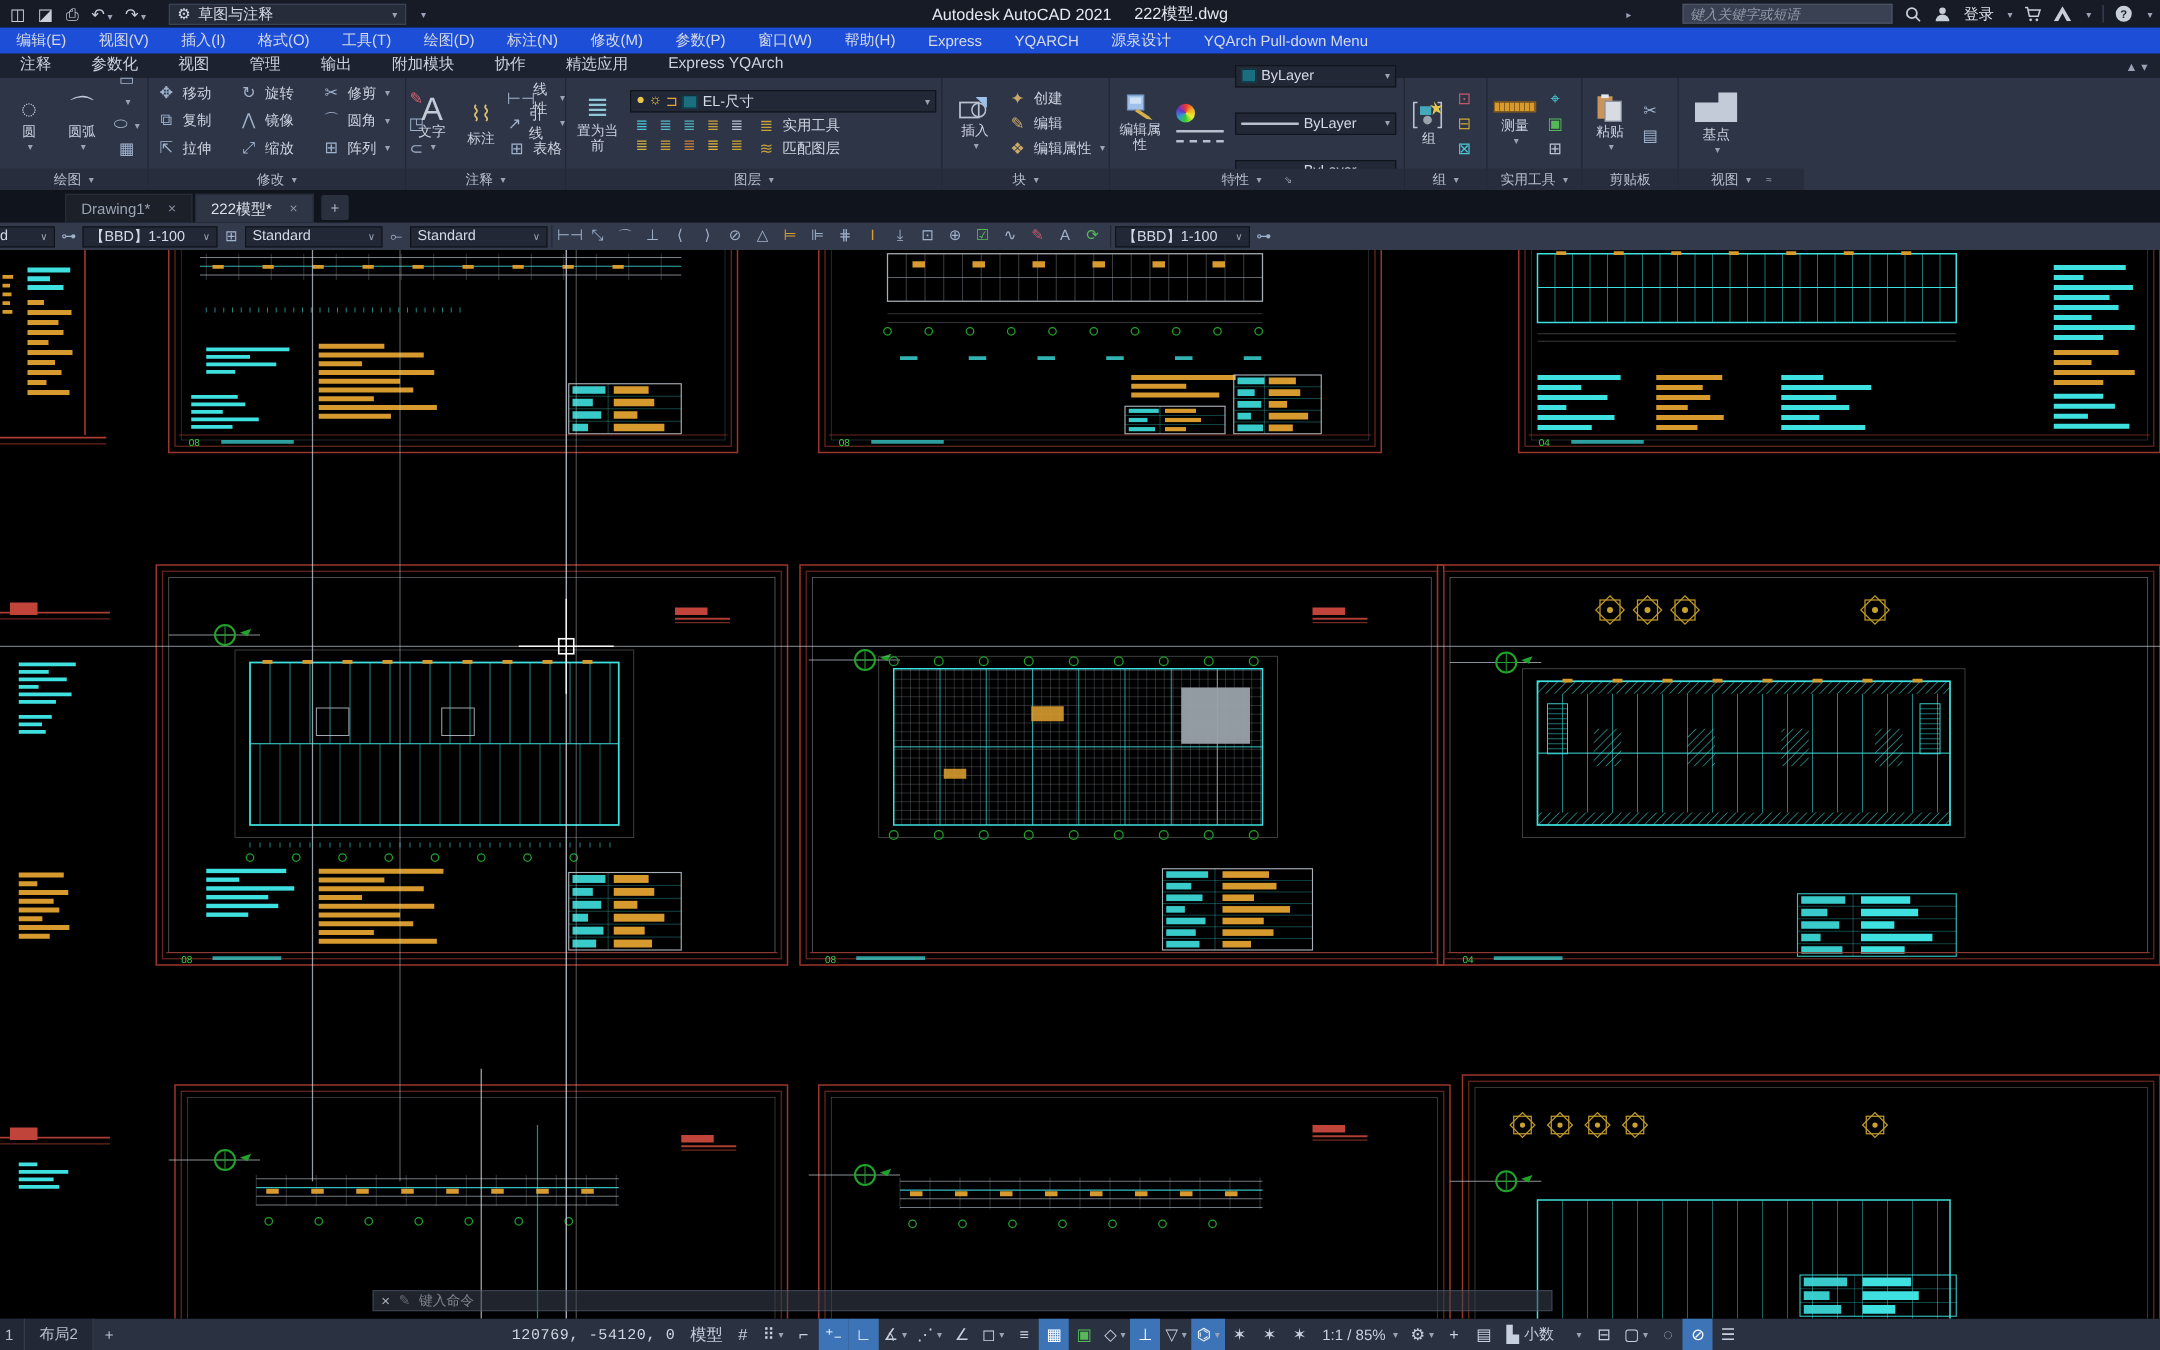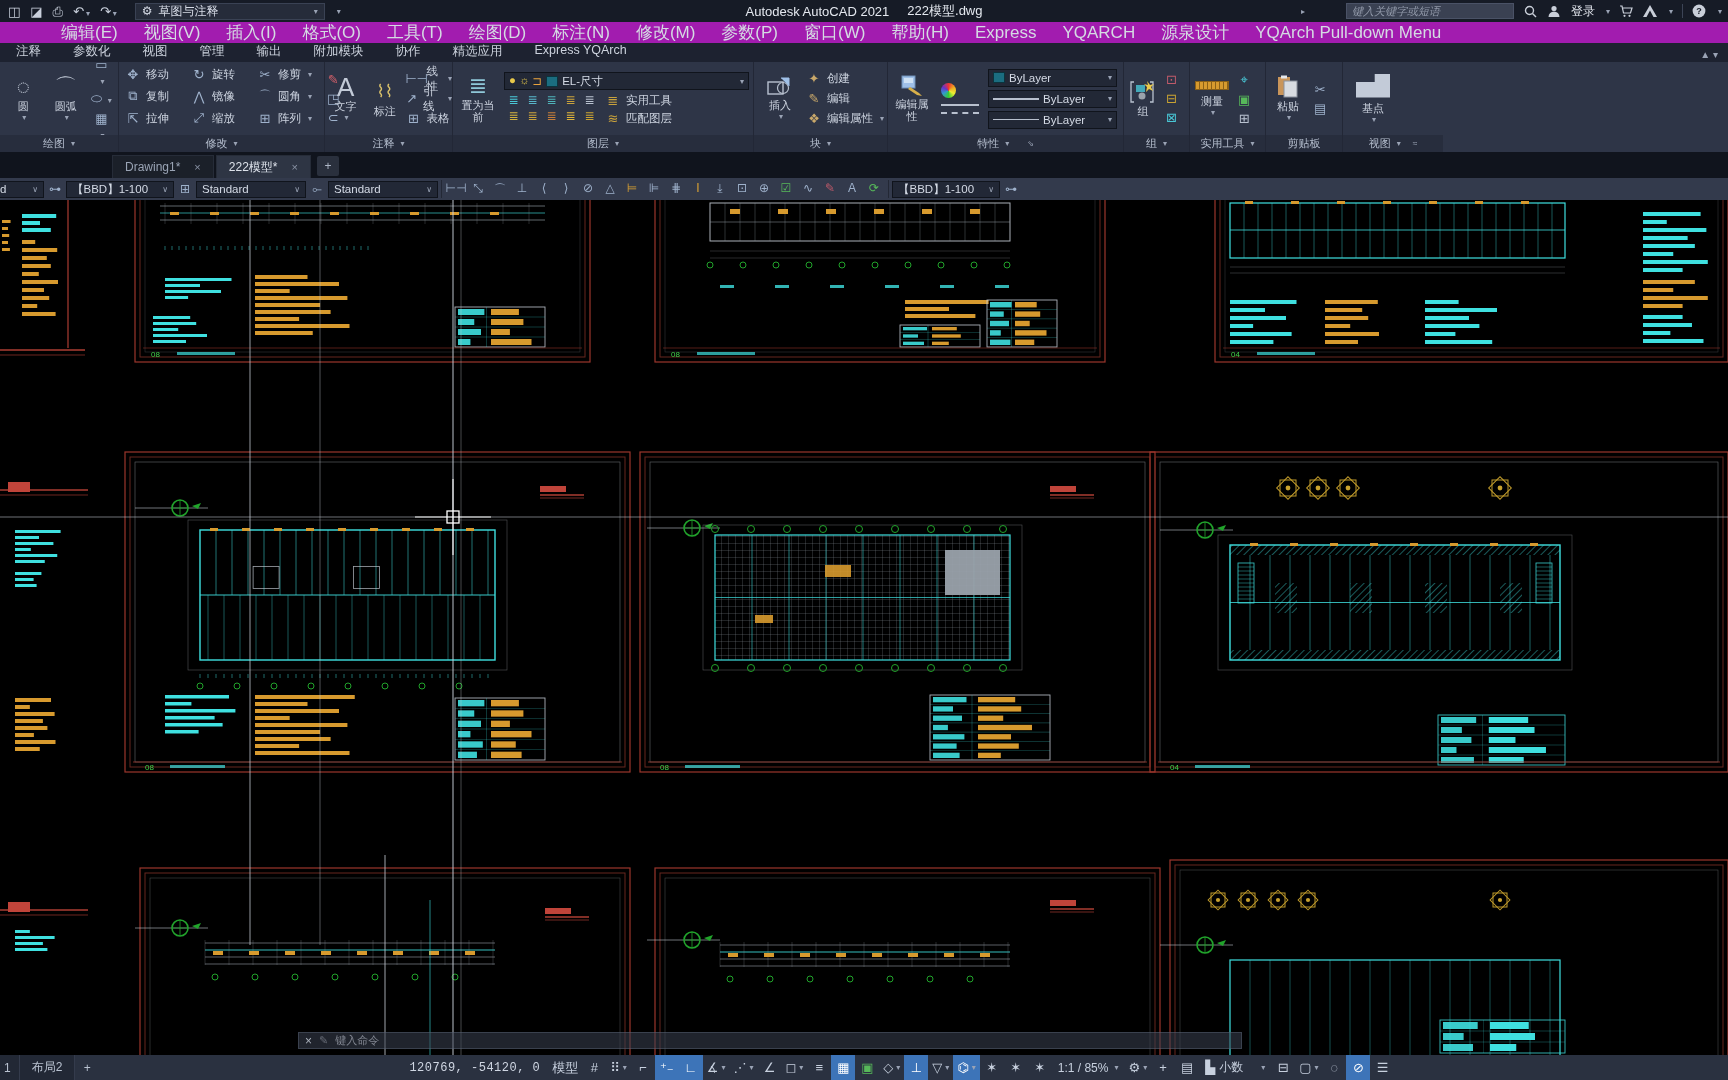--- a/index.html
+++ b/index.html
@@ -13,21 +13,21 @@
   .caret{font-size:8px;color:#9aa3b5;margin-left:2px;}
   .wsbox{display:flex;align-items:center;gap:6px;background:#262c3a;border:1px solid #3a4254;height:17px;padding:0 6px;margin-left:8px;min-width:190px;font-size:12px;color:#d5dae5;}
   .title-center{position:absolute;left:50%;transform:translateX(-50%);top:0;height:22px;display:flex;align-items:center;gap:18px;font-size:13px;color:#e4e8ef;}
   .title-right{position:absolute;right:6px;top:0;height:22px;display:flex;align-items:center;gap:9px;}
   .searchbox{width:168px;height:16px;background:#3a4152;border:1px solid #4a5266;color:#9199a9;font-style:italic;font-size:11px;display:flex;align-items:center;padding:0 5px;margin-left:32px;}
   .ti{width:15px;height:15px;display:inline-flex;align-items:center;justify-content:center;}
   .signin{font-size:12px;color:#dfe3ea;}
   .vdiv{width:1px;height:14px;background:#3c4456;}
 
   
-  .menubar{position:absolute;left:0;top:22px;width:1728px;height:21px;background:#a21caf;display:flex;align-items:center;gap:0;font-size:17px;color:#d5dae3;padding-left:48px;}
+  .menubar{position:absolute;left:0;top:22px;width:1728px;height:21px;background:#1d4ed8;display:flex;align-items:center;gap:0;font-size:12px;color:#d5dae3;}
   .menubar .mi{padding:0 13px;height:100%;display:flex;align-items:center;cursor:default;}
 
   
   .rtabs{position:absolute;left:0;top:43px;width:1728px;height:19px;background:#1d2230;display:flex;align-items:flex-end;font-size:12.5px;color:#ccd2dd;}
   .rtabs .rt{padding:2px 16px;cursor:default;}
   .rtabs .spacer{flex:1;}
   .rtabs .rt-min{padding:2px 10px;color:#9aa3b5;font-size:10px;}
 
   
   .ribbon{position:absolute;left:0;top:62px;width:1728px;height:90px;background:#2e3547;display:flex;}
@@ -42,29 +42,29 @@
   .sbtn .sicon{width:16px;text-align:center;font-size:13px;color:#9fb2cc;}
   .modgrid{display:grid;grid-template-columns:repeat(3,66px);grid-auto-rows:22px;align-content:center;padding-left:6px;}
   .iconcol{display:flex;flex-direction:column;gap:4px;justify-content:center;padding:0 4px;}
   .iconcol .ic{font-size:13px;text-align:center;}
   .drop{height:18px;background:#222836;border:1px solid #10141c;display:flex;align-items:center;font-size:11.5px;color:#d5dbe6;padding:0 4px;gap:4px;}
   .drop .dcaret{margin-left:auto;font-size:8px;color:#9aa3b5;}
   .swatch{width:12px;height:11px;background:#1b6d80;border:1px solid #0c333d;flex:none;}
   .layercol{display:flex;flex-direction:column;gap:2px;padding-top:2px;}
   .ltools{display:grid;grid-template-columns:repeat(5,19px);grid-auto-rows:16px;}
   .ltools .lt{font-size:12px;text-align:center;line-height:16px;}
-  .proprows{display:flex;flex-direction:column;gap:3px;}
+  .proprows{display:flex;flex-direction:column;gap:20px;}
   .wheel{width:15px;height:15px;border-radius:50%;background:conic-gradient(#e33,#ea2,#ee3,#3c3,#39c,#63c,#e33);}
   .lwline{display:inline-block;width:38px;height:2px;background:#b8c0ce;}
   .ltline{display:inline-block;width:38px;border-top:2px dashed #b8c0ce;height:0;}
   .ruler{width:34px;height:9px;background:repeating-linear-gradient(90deg,#d79a2e 0 3px,#8a6017 3px 4px);border:1px solid #8a6017;}
   .baseL{width:34px;height:24px;background:#c3cbd8;clip-path:polygon(0 35%,55% 35%,55% 0,100% 0,100% 100%,0 100%);}
 
   
-  .ftabs{position:absolute;left:0;top:152px;width:1728px;height:26px;background:#10141d;display:flex;align-items:flex-end;padding-left:112px;gap:2px;font-size:12px;}
+  .ftabs{position:absolute;left:0;top:152px;width:1728px;height:26px;background:#10141d;display:flex;align-items:flex-end;padding-left:52px;gap:2px;font-size:12px;}
   .ftab{height:23px;display:flex;align-items:center;gap:14px;padding:0 12px;background:#1b2029;color:#9aa4b5;border:1px solid #262c38;border-bottom:none;cursor:default;}
   .ftab.on{background:#2e3544;color:#dde2ea;}
   .ftab .x{font-size:11px;color:#8a93a5;}
   .addtab{width:22px;height:20px;display:flex;align-items:center;justify-content:center;background:#2a303d;color:#aeb7c6;border-radius:2px;margin-left:4px;margin-bottom:2px;}
 
   
   .stoolbar{position:absolute;left:0;top:178px;width:1728px;height:22px;background:#333a4c;display:flex;align-items:center;font-size:11.5px;}
   .sfield{height:17px;background:#222836;border:1px solid #10141c;display:flex;align-items:center;padding:0 5px;color:#d5dbe6;gap:6px;}
   .sfield .dcaret{font-size:8px;color:#9aa3b5;margin-left:auto;}
   .tbi{width:22px;text-align:center;font-size:12px;color:#9fb2cc;flex:none;}

